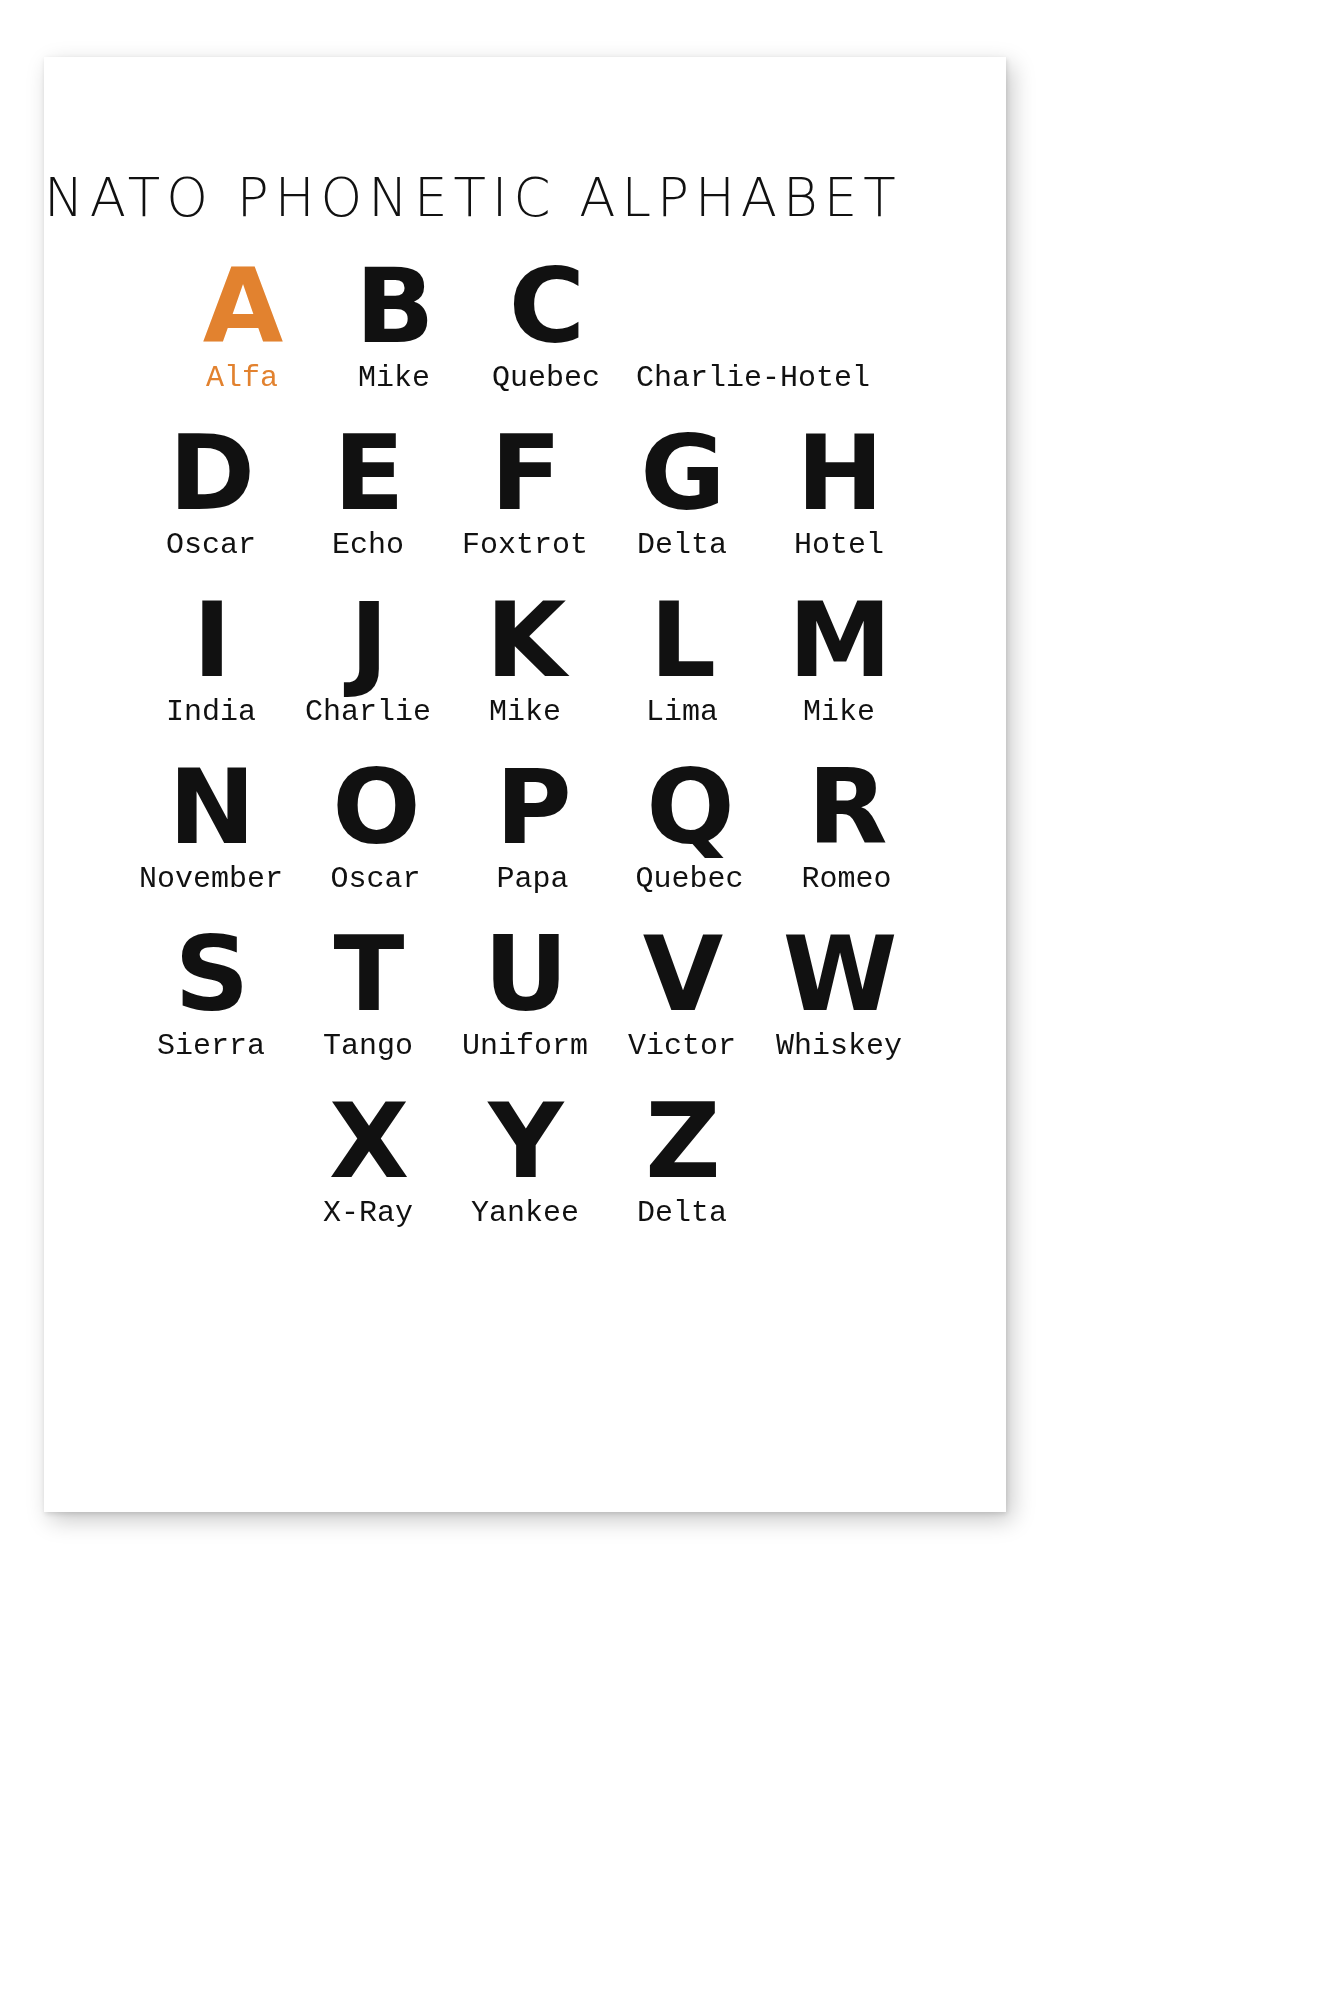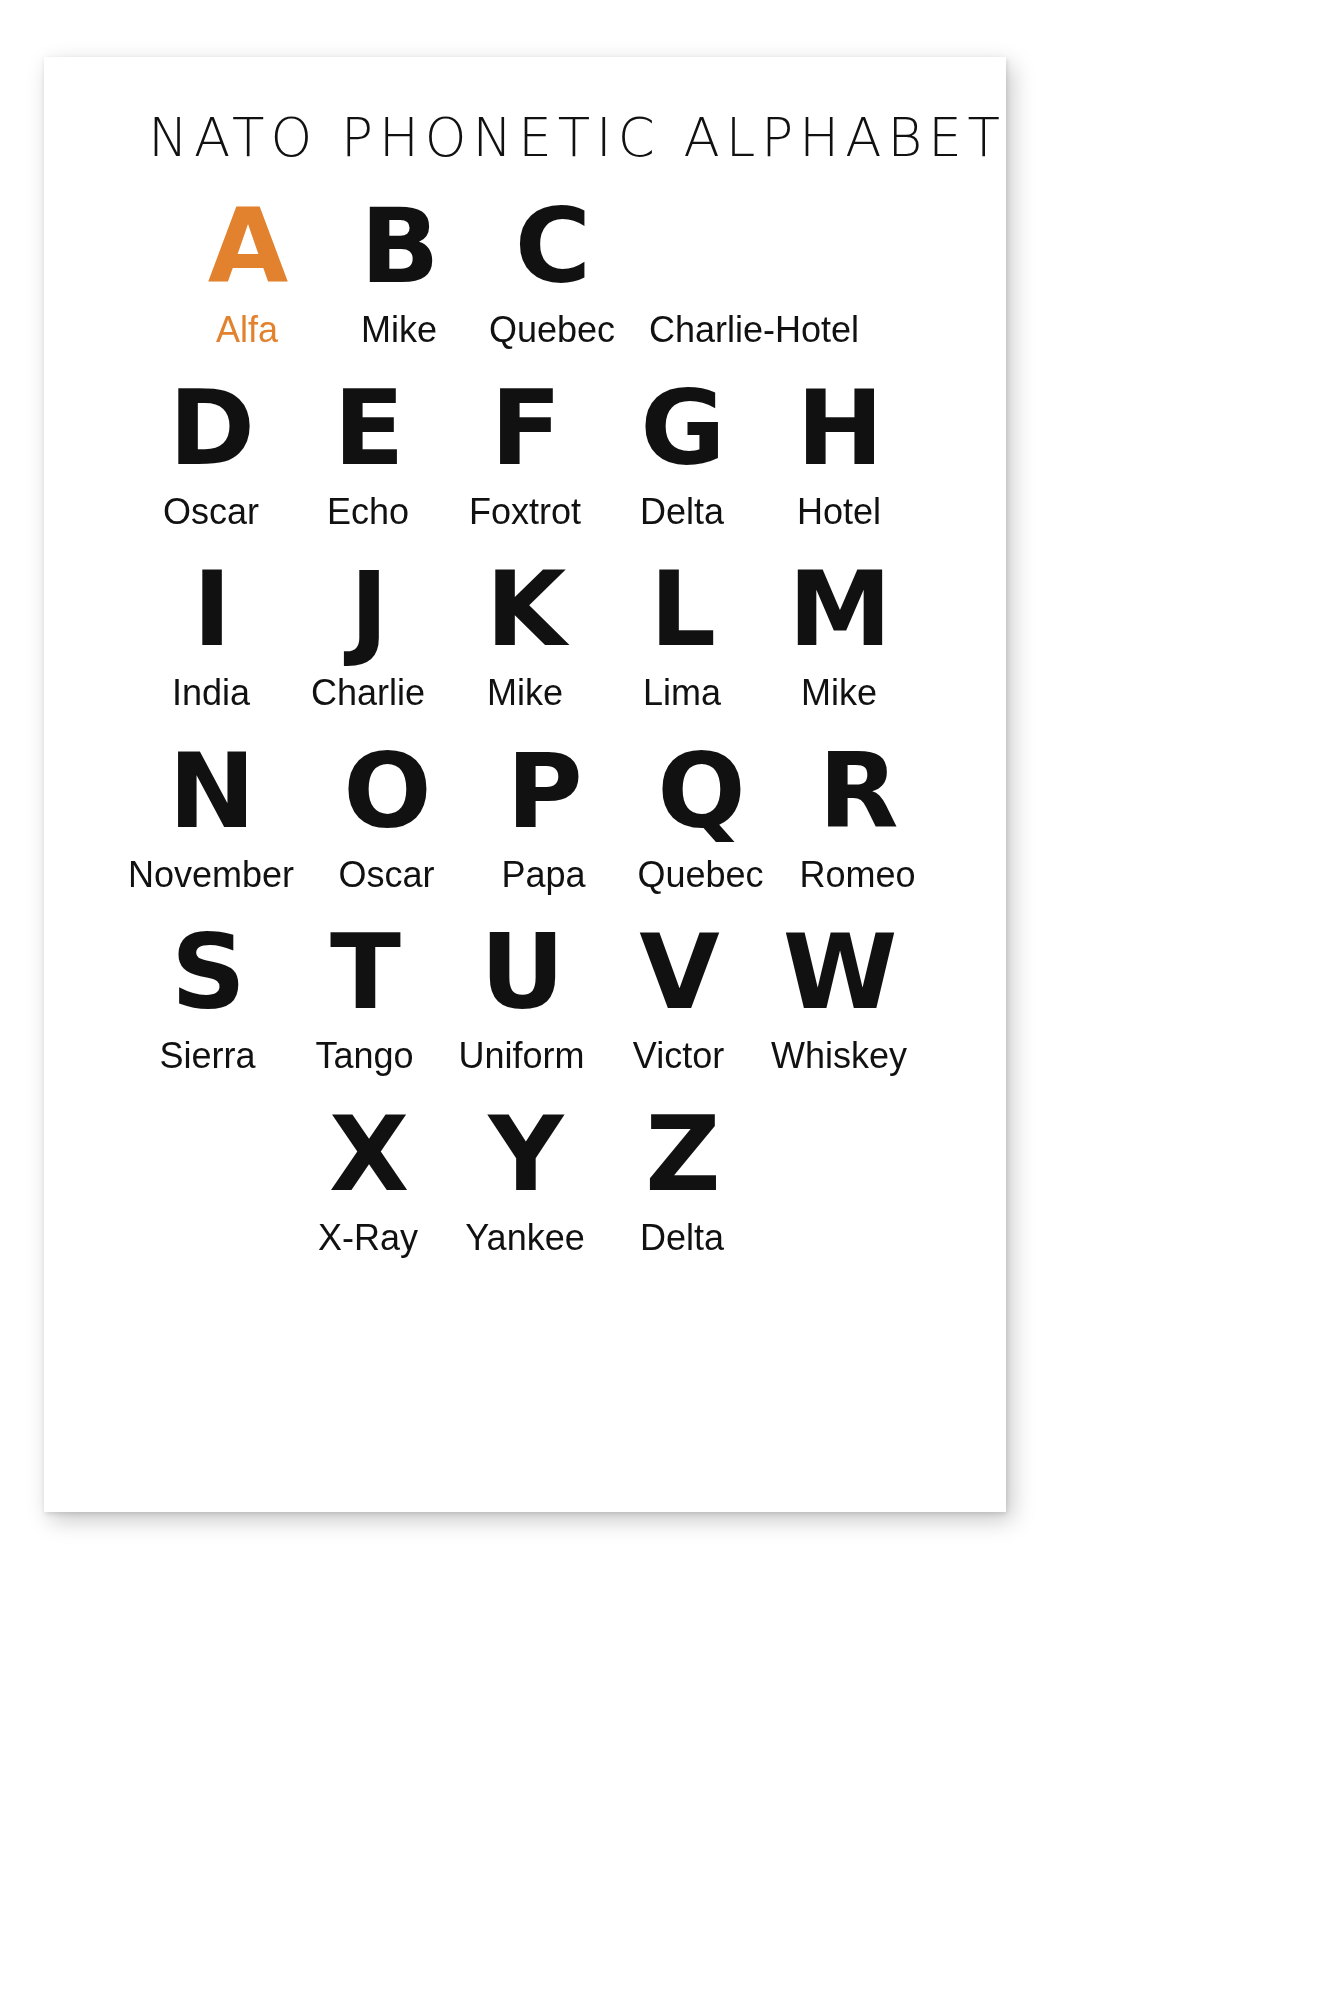--- a/index.html
+++ b/index.html
@@ -24,27 +24,27 @@
     left: 44px;
     top: 57px;
     width: 962px;
     height: 1455px;
     background: #ffffff;
     box-shadow: 6px 8px 22px rgba(0,0,0,0.22), 1px 2px 5px rgba(0,0,0,0.12);
     box-sizing: border-box;
     padding: 0;
   }
   .poster-title {
-    text-align: right;
+    text-align: left;
     font-family: "DejaVu Sans", sans-serif;
     font-weight: 300;
     font-size: 53px;
     letter-spacing: 6px;
     color: #111111;
-    margin-top: 50px;
+    margin-top: 110px;
     white-space: nowrap;
   }
   .grid {
     margin-top: 26px;
   }
   .row {
     display: flex;
     justify-content: center;
     align-items: flex-end;
     margin-bottom: 26px;
@@ -59,25 +59,25 @@
     font-weight: bold;
     font-size: 104px;
     line-height: 1.0;
     color: #111111;
     letter-spacing: -2px;
   }
   .letter.accent {
     color: #e2822f;
   }
   .word {
-    font-family: Liberation Sans, sans-serif;
-    font-size: 36px;
+    font-family: Liberation Mono, monospace;
+    font-size: 30px;
     line-height: 1.1;
     color: #111111;
-    margin-top: 12px;
+    margin-top: 4px;
     white-space: nowrap;
   }
   .word.accent {
     color: #e2822f;
   }
   
   .row-0 .cell { min-width: 152px; }
   .row-0 .cell:nth-child(4) { min-width: 250px; }
   .row-1 .cell { min-width: 157px; }
   .row-2 .cell { min-width: 157px; }

